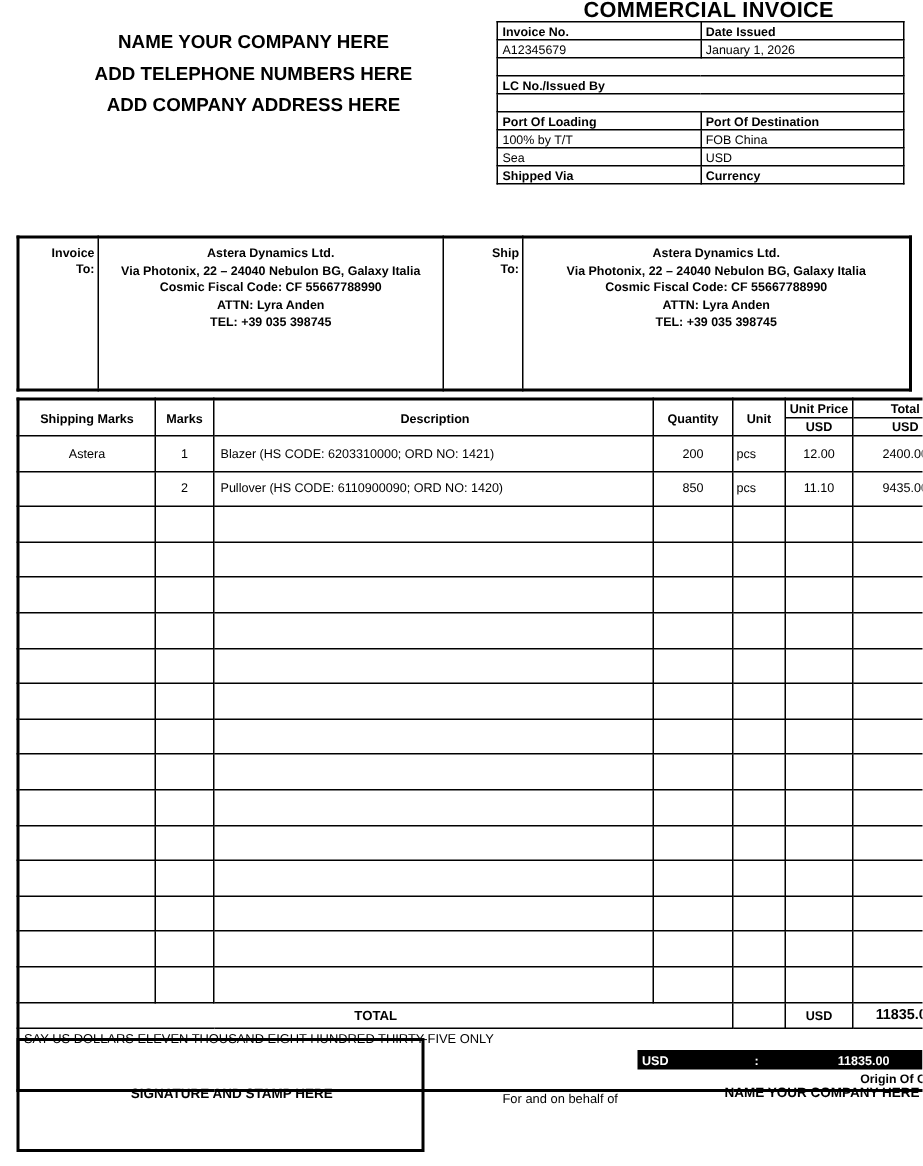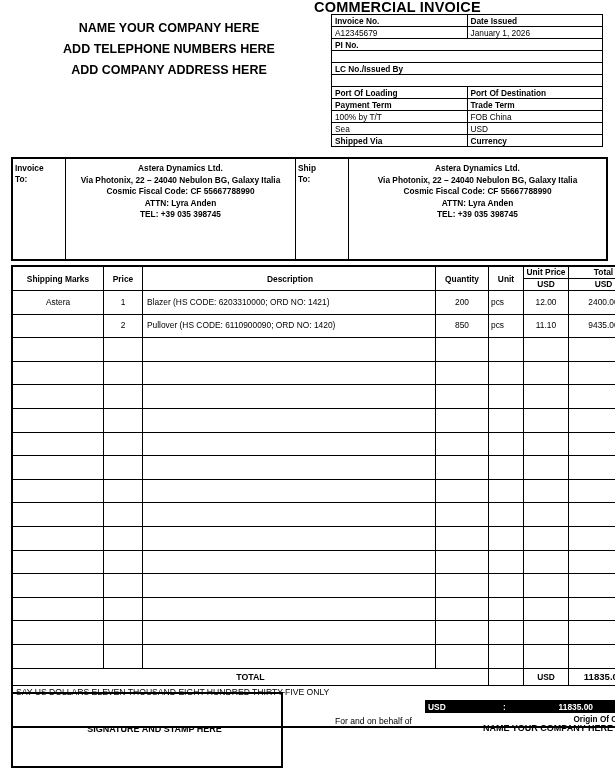--- a/index.html
+++ b/index.html
@@ -20,23 +20,24 @@
     position: absolute;
     left: 0; top: 0;
     width: 615px;
     height: 777px;
     overflow: hidden;
   }
 
   
   .doc-title {
     position: absolute;
-    left: 314px;
+    left: 330px;
     top: 0px;
     width: 285px;
+    text-align: center;
     font-size: 14.5px;
     font-weight: bold;
     letter-spacing: 0.2px;
     line-height: 14px;
   }
 
   
   .company-header {
     position: absolute;
     left: 10px;
@@ -84,21 +85,21 @@
     border: 2px solid #000;
   }
   .party-table td {
     border: 1px solid #000;
     vertical-align: top;
     height: 96px;
     padding: 4px 2px 0 2px;
   }
   .party-label {
     width: 48px;
-    text-align: left;
+    text-align: right;
     font-size: 8.3px;
     font-weight: bold;
     line-height: 10.5px;
   }
   .party-body {
     text-align: center;
     font-size: 8.3px;
     font-weight: bold;
     line-height: 11.5px;
   }
@@ -205,21 +206,21 @@
   .footer-right {
     position: absolute;
     left: 283px;
     top: 690px;
     width: 332px;
     height: 87px;
   }
   .behalf-text {
     position: absolute;
     left: 52px;
-    top: 26px;
+    top: 37px;
     font-size: 8.6px;
     font-weight: normal;
     white-space: nowrap;
   }
   .amount-bar {
     position: absolute;
     left: 142px;
     top: 10px;
     width: 190px;
     height: 13px;
@@ -266,38 +267,31 @@
     <tbody>
         <tr>
       <td class="lbl w-half">Invoice No.</td>
       <td class="lbl w-half">Date Issued</td>
     </tr>
     <tr>
       <td class="val">A12345679</td>
       <td class="val">January 1, 2026</td>
     </tr>
     <tr>
-      <td class="lbl" colspan="2">PI No.</td>
-    </tr>
-    <tr>
       <td class="val" colspan="2">&nbsp;</td>
     </tr>
     <tr>
       <td class="lbl" colspan="2">LC No./Issued By</td>
     </tr>
     <tr>
       <td class="val" colspan="2">&nbsp;</td>
     </tr>
     <tr>
       <td class="lbl">Port Of Loading</td>
       <td class="lbl">Port Of Destination</td>
-    </tr>
-    <tr>
-      <td class="lbl">Payment Term</td>
-      <td class="lbl">Trade Term</td>
     </tr>
     <tr>
       <td class="val">100% by T/T</td>
       <td class="val">FOB China</td>
     </tr>
     <tr>
       <td class="val">Sea</td>
       <td class="val">USD</td>
     </tr>
     <tr>
@@ -333,21 +327,21 @@
         <div>TEL: +39 035 398745</div>
       </td>
     </tr>
   </tbody>
     </table>
 
   <table class="items-table">
     <thead>
       <tr>
         <th class="col-marks th-merge" rowspan="1">Shipping Marks</th>
-        <th class="col-items th-merge">Price</th>
+        <th class="col-items th-merge">Marks</th>
         <th class="col-desc th-merge" style="text-align:center;">Description</th>
         <th class="col-qty th-merge">Quantity</th>
         <th class="col-unit th-merge">Unit</th>
         <th class="col-price th-stack">
           <div class="top">Unit Price</div>
           <div class="bot">USD</div>
         </th>
         <th class="col-total th-stack">
           <div class="top">Total</div>
           <div class="bot">USD</div>

